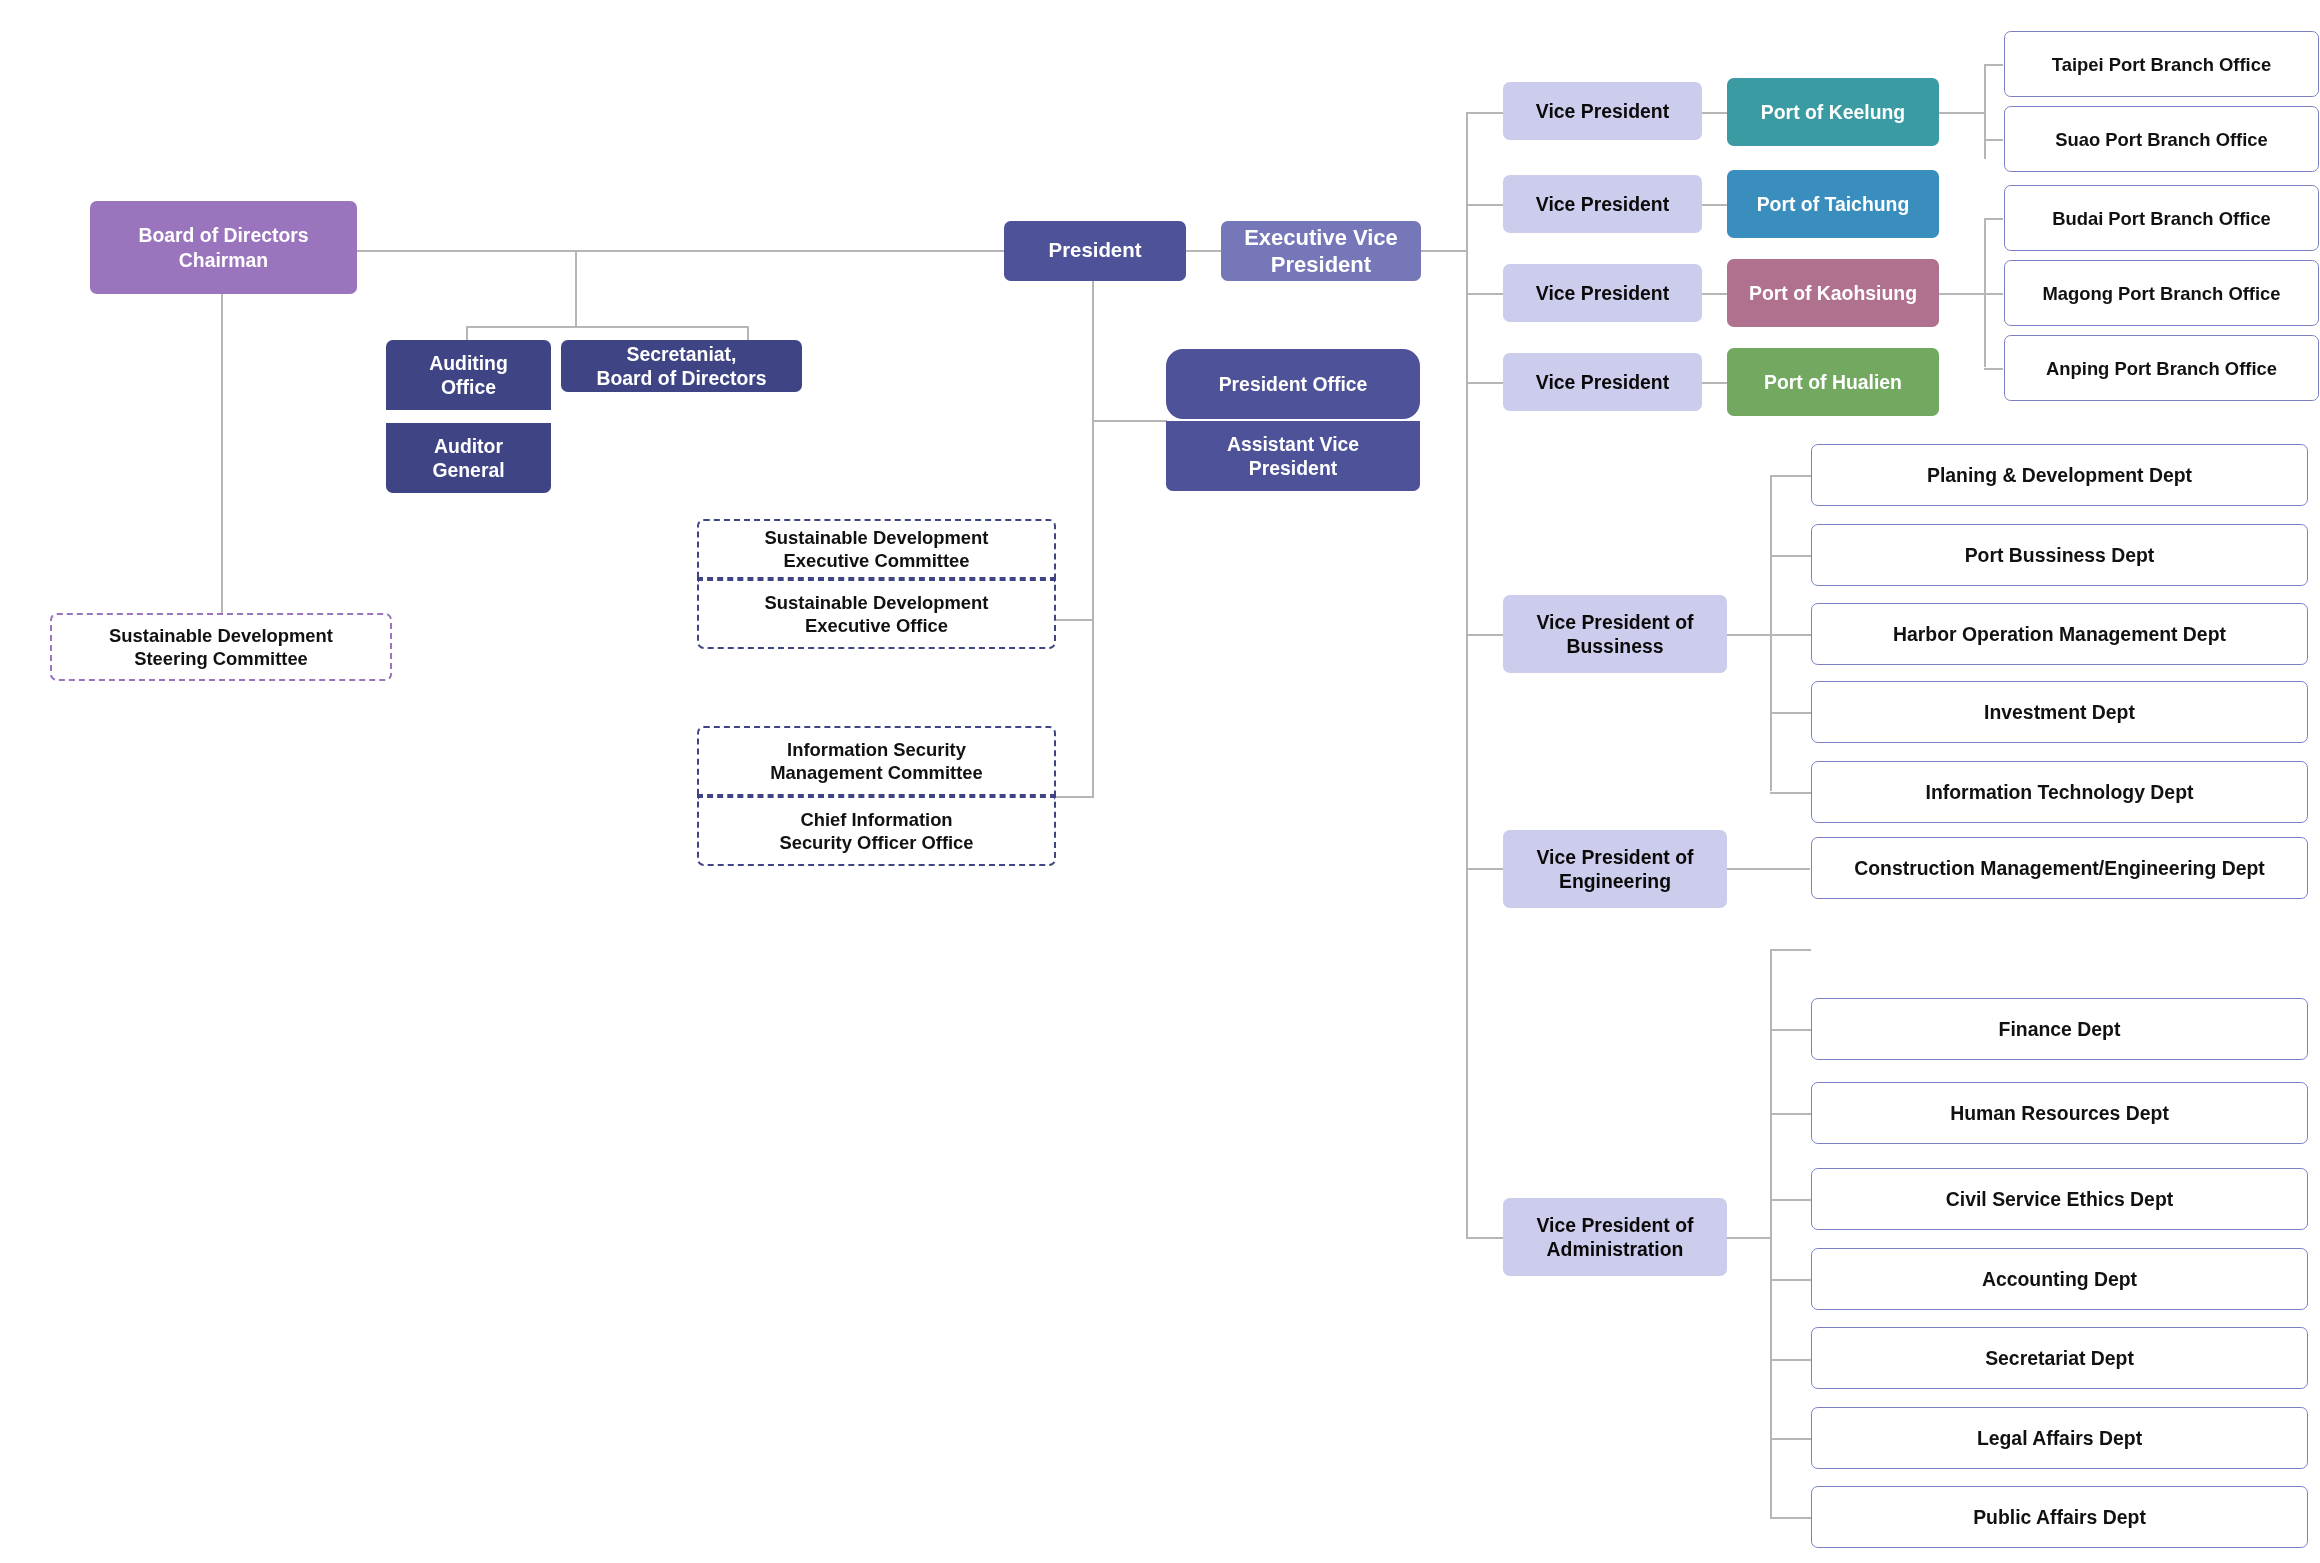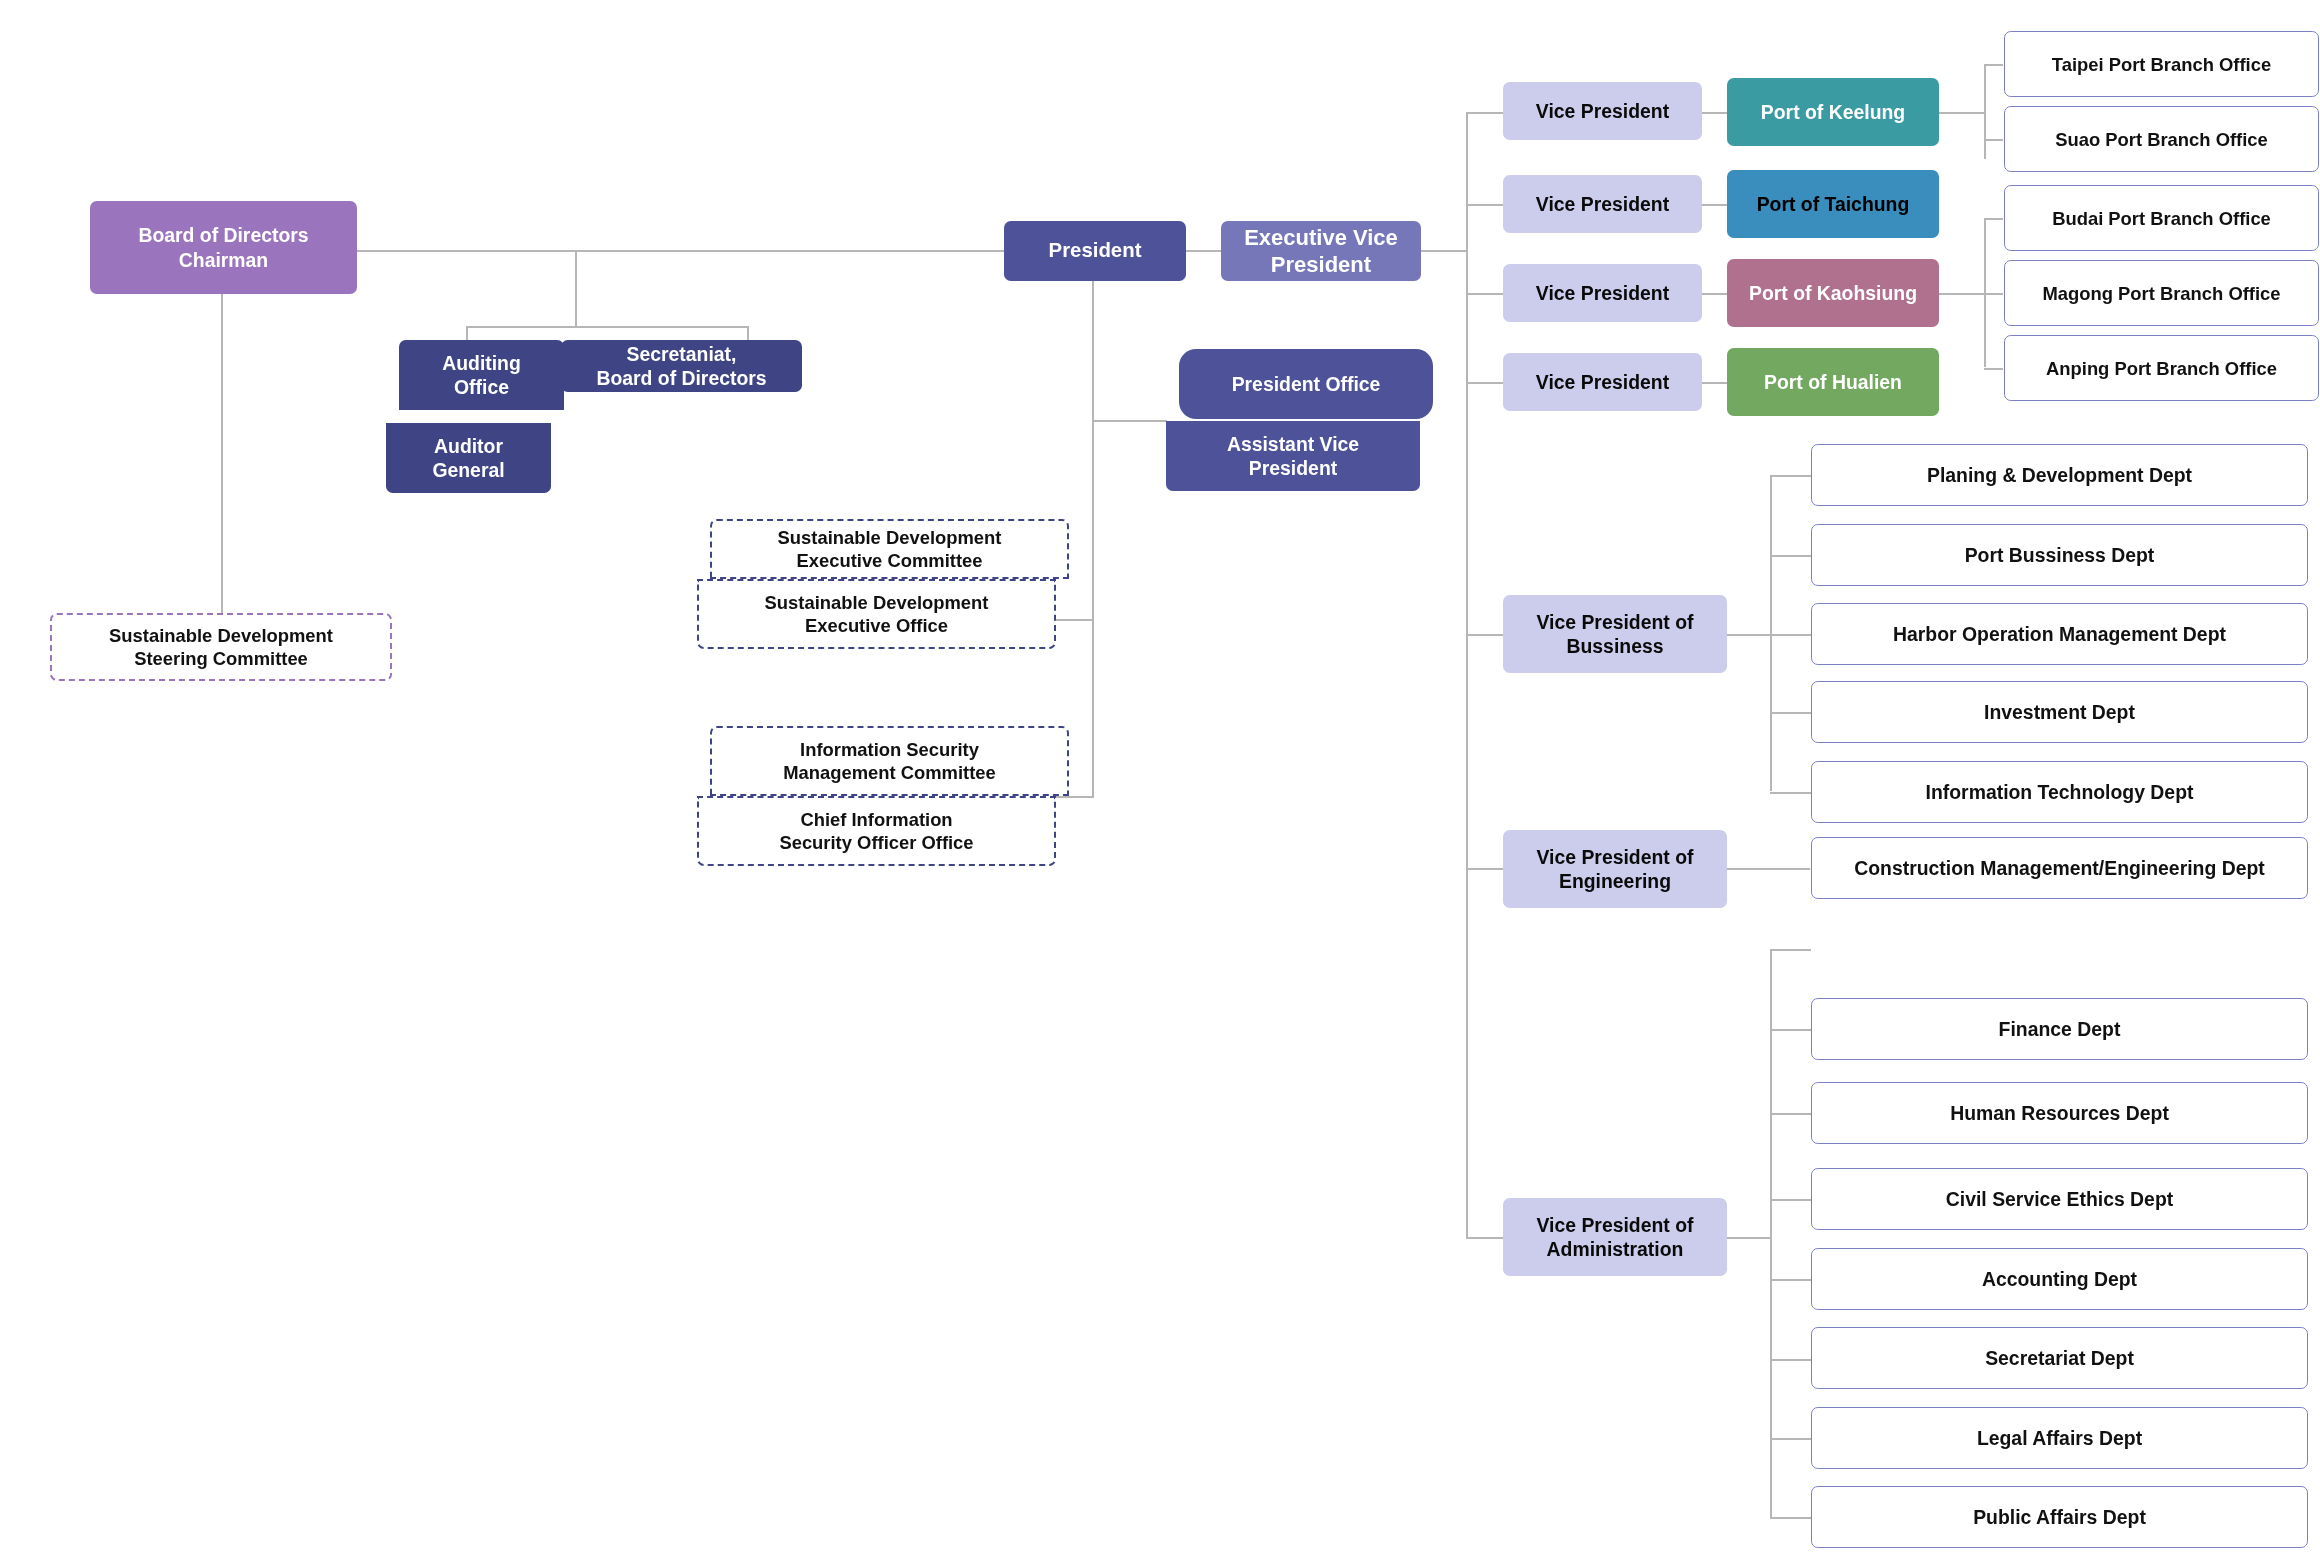--- a/index.html
+++ b/index.html
@@ -10,29 +10,29 @@
         justify-content:center;text-align:center;font-weight:bold;line-height:1.25;
         border-radius:6.8px;z-index:5;}
 
   
   .v-purple   {background:#9a74bd;color:#ffffff;}
   .v-navy     {background:#3f4484;color:#ffffff;}
   .v-pres     {background:#4e5298;color:#ffffff;}
   .v-execvp   {background:#7577b8;color:#ffffff;}
   .v-lav      {background:#ccccec;color:#0a0a0a;}
   .v-teal     {background:#3b9ba3;color:#ffffff;}
-  .v-blue     {background:#3a8ebd;color:#000000;}
+  .v-blue     {background:#3a8ebd;color:#ffffff;}
   .v-mauve    {background:#b0718f;color:#ffffff;}
   .v-green    {background:#72a85f;color:#ffffff;}
   .v-white    {background:#ffffff;color:#111111;border:1.6px solid #7b80c4;}
   .v-dash-pur {background:#ffffff;color:#111111;border:2.3px dashed #9a74bd;}
   .v-dash-nav {background:#ffffff;color:#111111;border:2.3px dashed #3f4484;}
 
   
-  .stack-top{border-bottom-left-radius:0;border-bottom-right-radius:0;margin-left:13px;}
+  .stack-top{border-bottom-left-radius:0;border-bottom-right-radius:0;}
   .stack-bot{border-top-left-radius:0;border-top-right-radius:0;}
 
   .ln{position:absolute;background:#b6b6b6;z-index:1;}
   .ln.h{height:1.9px;}
   .ln.v{width:1.9px;}
 </style>
 </head>
 <body>
 
 <div id="canvas">

